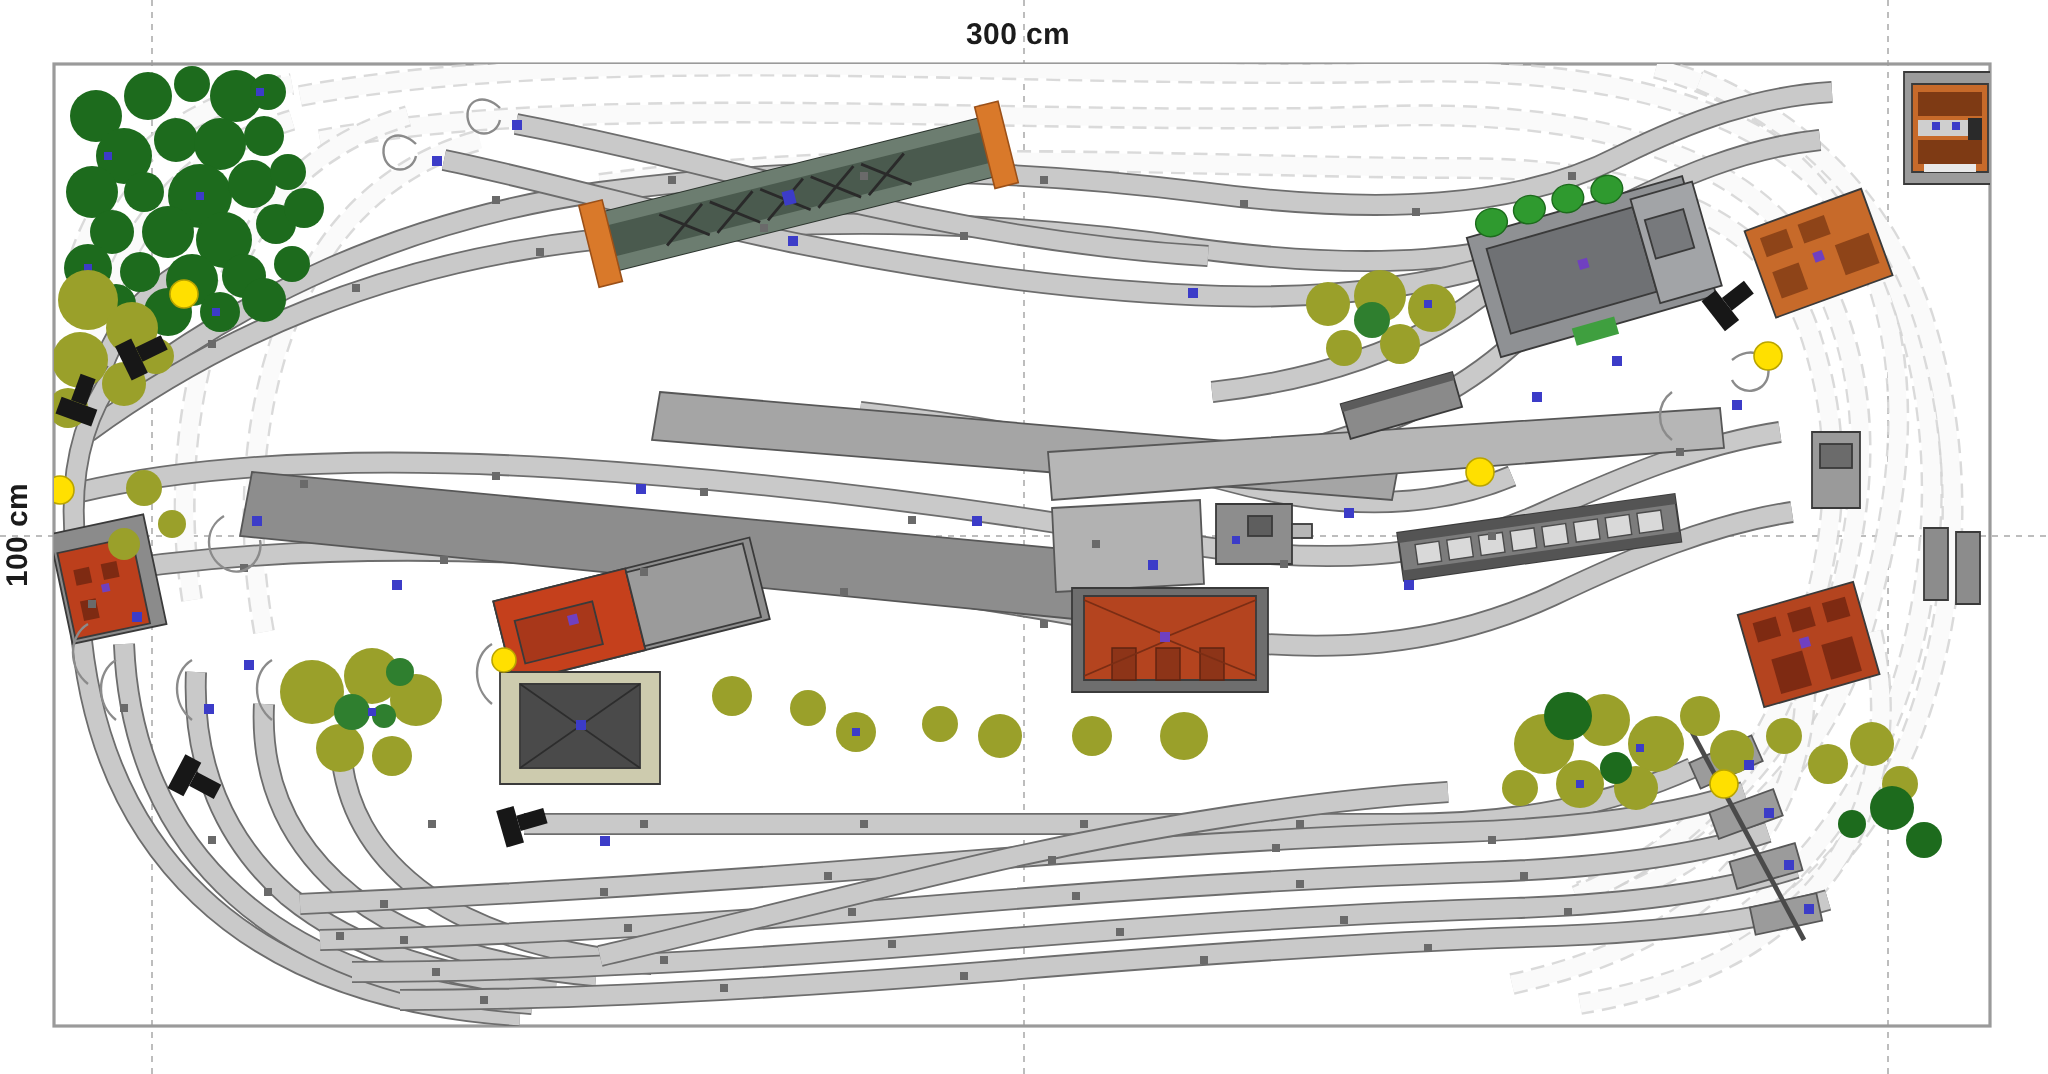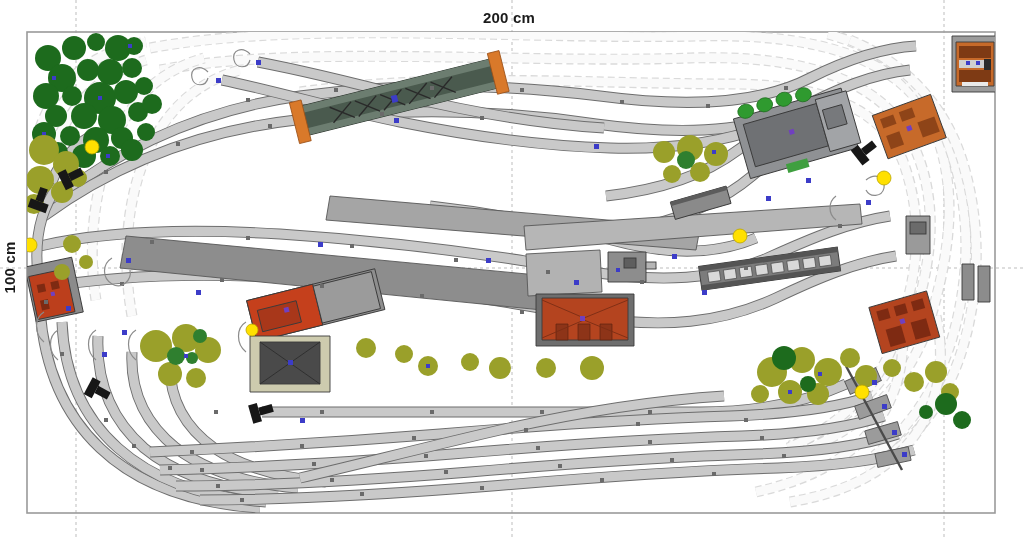--- a/index.html
+++ b/index.html
@@ -587,17 +587,17 @@
         <circle cx="30" cy="245" r="7"></circle>
         <circle cx="884" cy="178" r="7"></circle>
         <circle cx="740" cy="236" r="7"></circle>
         <circle cx="862" cy="392" r="7"></circle>
         <circle cx="252" cy="330" r="6"></circle>
       </g>
 
     </g>
   </svg>
 
-  <div class="dim-label" id="dim-top">200 cm</div>
+  <div class="dim-label" id="dim-top">300 cm</div>
 
   <div class="dim-label" id="dim-left">100 cm</div>
 
 </div>
 
 </body></html>

